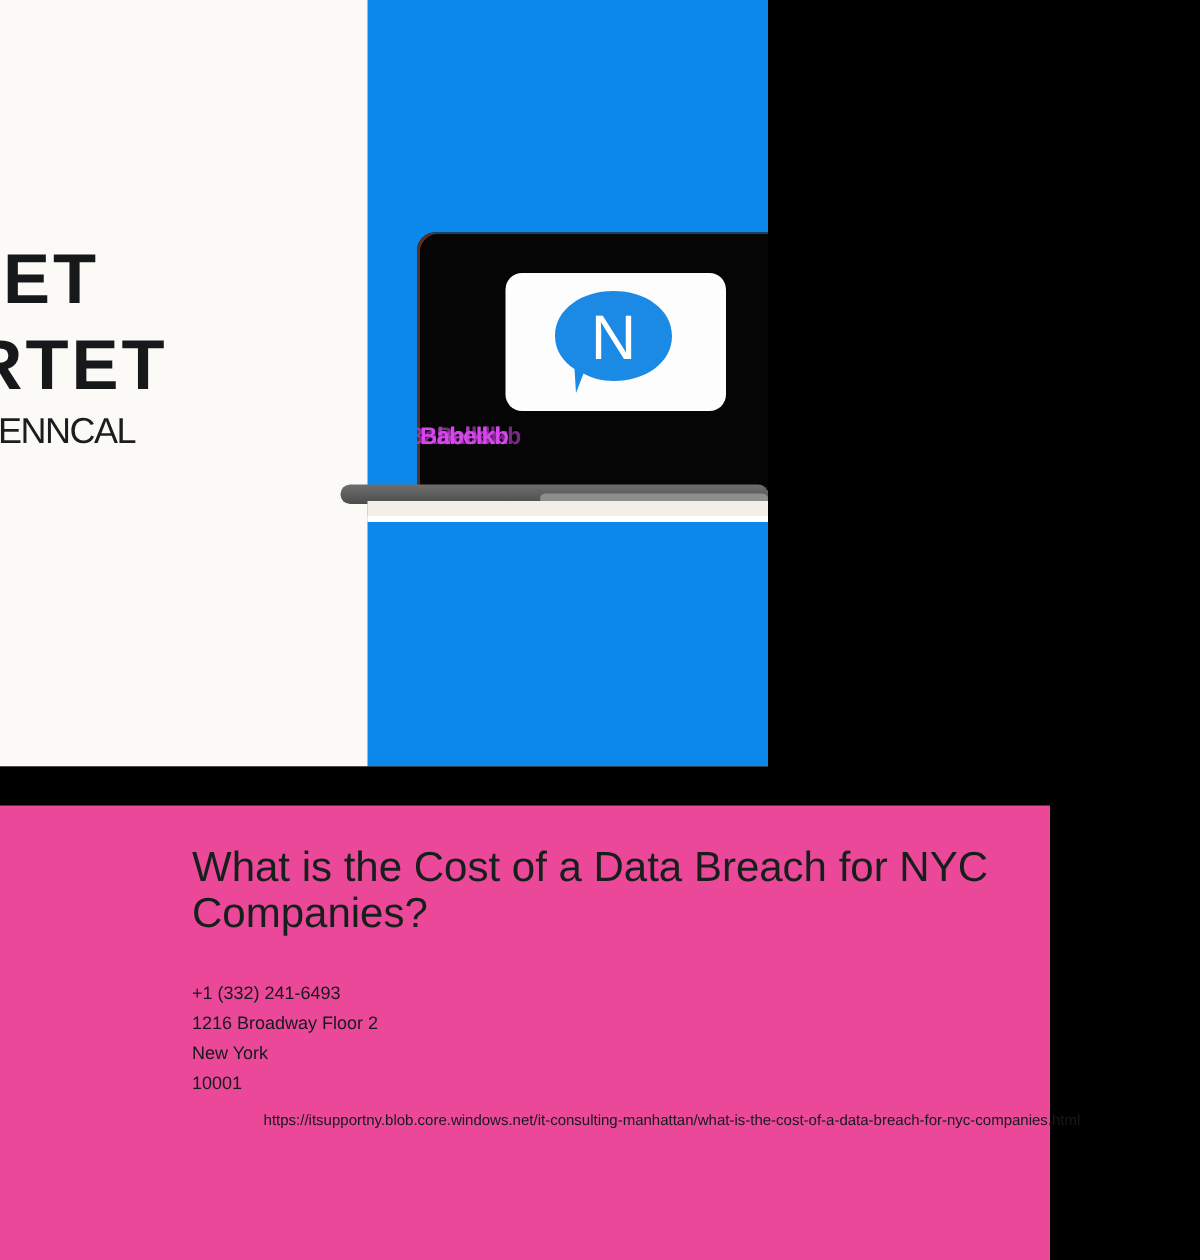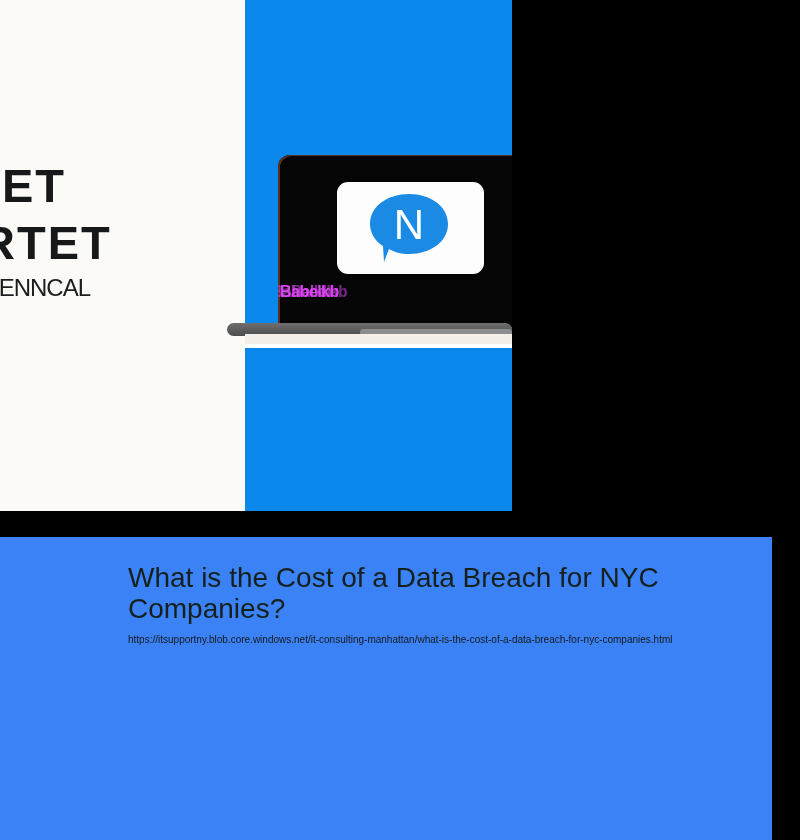--- a/index.html
+++ b/index.html
@@ -225,23 +225,23 @@
     width: 800px;
     height: 26px;
     background: #000000;
   }
 
   
   #footer {
     position: absolute;
     left: 0;
     top: 537px;
-    width: 772px;
+    width: 700px;
     height: 303px;
-    background: #3b82f6;
+    background: #ec4899;
   }
   #footer-inner {
     position: absolute;
     left: 128px;
     top: 25px;
     width: 640px;
   }
   #page-title {
     margin: 0;
     color: #15201c;
@@ -271,20 +271,21 @@
   }
   #source-url {
     margin-top: 9px;
     color: #15191c;
     font-size: 10px;
     line-height: 14px;
     font-family: "Liberation Sans", sans-serif;
     word-break: break-all;
     text-decoration: none;
     display: block;
+    text-align: center;
   }
 </style>
 </head>
 <body>
 
 <div id="hero">
 
   <div id="artwork">
 
     <div id="panel-left"></div>
@@ -327,17 +328,23 @@
   </div>
 
   <div id="hero-letterbox"></div>
 </div>
 
 <div id="footer">
   <div id="footer-inner">
 
     <h1 id="page-title">What is the Cost of a Data Breach for NYC Companies?</h1>
 
+    <div id="contact-block">
+      <div class="contact-line">+1 (332) 241-6493</div>
+      <div class="contact-line">1216 Broadway Floor 2</div>
+      <div class="contact-line">New York</div>
+      <div class="contact-line">10001</div>
+    </div>
 
     <a id="source-url" href="#">https://itsupportny.blob.core.windows.net/it-consulting-manhattan/what-is-the-cost-of-a-data-breach-for-nyc-companies.html</a>
 
   </div>
 </div>
 
 </body></html>

